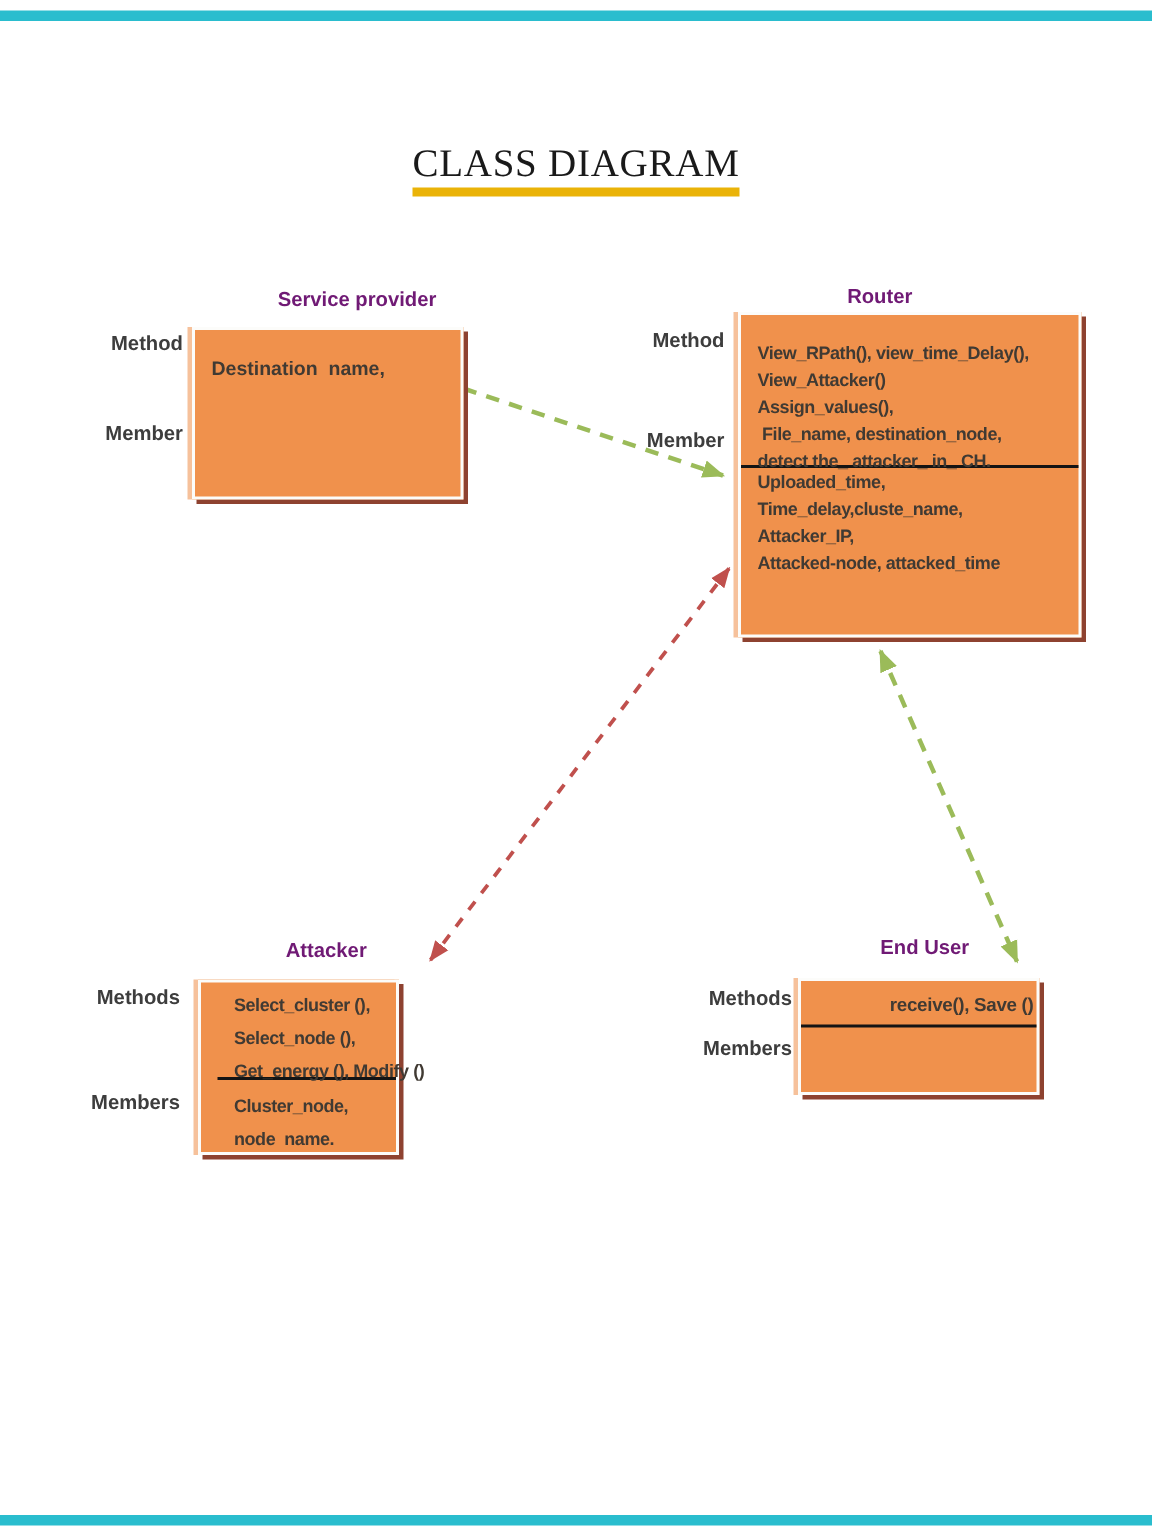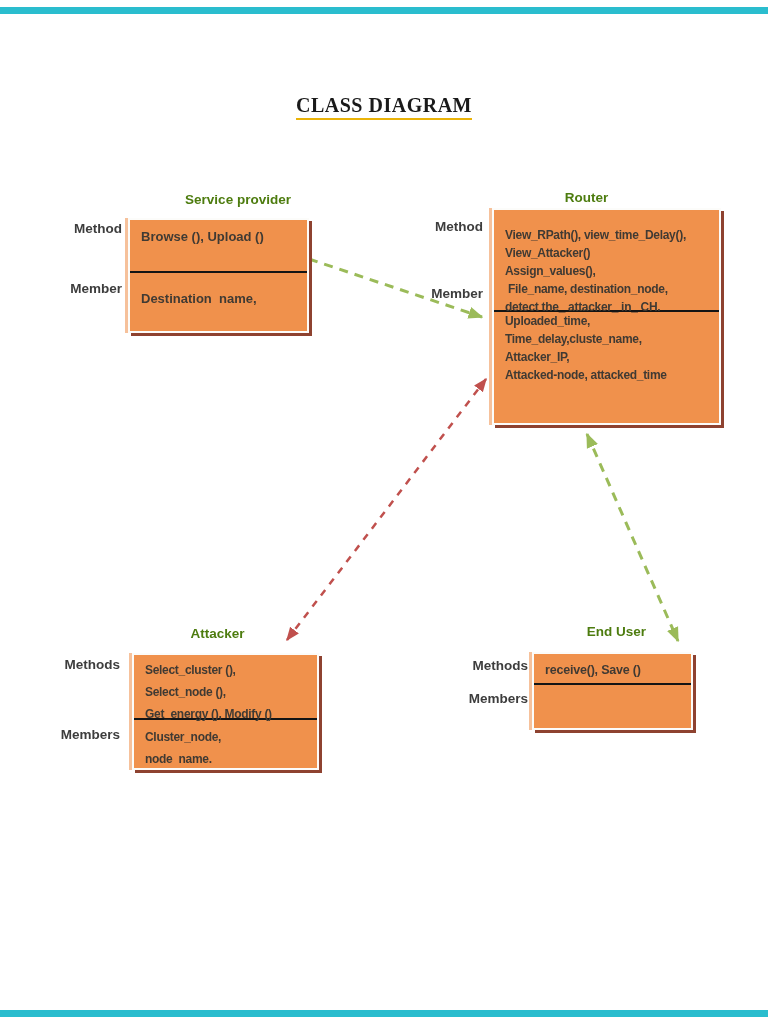--- a/index.html
+++ b/index.html
@@ -8,28 +8,28 @@
     font-family:"Liberation Sans",sans-serif;overflow:hidden;
   }
   .page-edge{position:absolute;left:0;width:768px;height:7px;}
   #edge-top{top:7px;}
   #edge-bottom{top:1010px;}
 
   .main-title{
     position:absolute;top:94px;left:0;width:768px;text-align:center;
   }
   .main-title span{
-    font-family:"Liberation Serif",serif;font-weight:bold;font-size:20px;
-    letter-spacing:.5px;color:#1a1a1a;border-bottom:2px solid #eab308;
+    font-family:"Liberation Serif",serif;font-weight:normal;font-size:26px;
+    letter-spacing:.5px;color:#1a1a1a;border-bottom:6px solid #eab308;
     padding-bottom:1px;display:inline-block;
   }
 
   .class-title{
     position:absolute;text-align:center;font-weight:bold;font-size:13.5px;
-    color:#4d7c0f;white-space:pre;
+    color:#701a75;white-space:pre;
   }
   .side-label{
     position:absolute;text-align:right;font-weight:bold;font-size:13.5px;
     color:#3d3d3d;width:82px;white-space:pre;
   }
   .class-box{
     position:absolute;background:#F0914C;border:2px solid #fcfcfa;
     box-shadow:3px 3px 0 #8E4230,-3px 0 0 #F6C19B;
     display:flex;flex-direction:column;box-sizing:border-box;
   }
@@ -43,29 +43,29 @@
   #box-sp{left:128px;top:218px;width:181px;height:115px;}
   #box-sp .methods{height:53px;padding-top:7px;}
   #box-sp .members{padding-top:16px;}
   #box-sp .line{font-size:13px;line-height:20px;}
 
   #box-router{left:492px;top:208px;width:229px;height:217px;}
   #box-router .methods{height:102px;padding-top:16px;}
   #box-router .members{padding-top:0;}
   #box-router .line{font-size:12px;line-height:18px;letter-spacing:-0.3px;}
 
-  #box-attacker{left:132px;top:653px;width:187px;height:117px;}
+  #box-attacker{left:132px;top:653px;width:134px;height:117px;padding-left:11px;}
   #box-attacker .methods{height:65px;padding-top:4px;}
   #box-attacker .members{padding-top:6px;}
   #box-attacker .line{font-size:12px;line-height:22px;letter-spacing:-0.3px;}
 
   #box-enduser{left:532px;top:652px;width:161px;height:78px;}
   #box-enduser .methods{height:31px;padding-top:6px;}
   #box-enduser .members{padding-top:6px;}
-  #box-enduser .line{font-size:12.5px;line-height:20px;letter-spacing:-0.2px;}
+  #box-enduser .line{font-size:12.5px;line-height:20px;letter-spacing:-0.2px;text-align:right;}
 
   #connector-layer{position:absolute;left:0;top:0;pointer-events:none;}
 </style>
 </head>
 <body>
 
 <div class="page-edge" id="edge-top" style="background: rgb(42, 189, 206);"></div>
 <div class="page-edge" id="edge-bottom" style="background: rgb(42, 189, 206);"></div>
 
 <div class="main-title">
@@ -83,23 +83,20 @@
   </defs>
   <line x1="309" y1="259" x2="482" y2="317" stroke="#9BBB59" stroke-width="3" stroke-dasharray="9 7" marker-end="url(#arrow-green)"></line>
   <line x1="287" y1="640" x2="486" y2="379" stroke="#C0504D" stroke-width="2.5" stroke-dasharray="7 7" marker-start="url(#arrow-red)" marker-end="url(#arrow-red)"></line>
   <line x1="587" y1="434" x2="678" y2="641" stroke="#9BBB59" stroke-width="3" stroke-dasharray="9 7" marker-start="url(#arrow-green)" marker-end="url(#arrow-green)"></line>
 </svg>
 
 <div class="class-title" style="left:138px;top:192px;width:200px;">Service provider</div>
 <div class="side-label" style="left:40px;top:221px;">Method</div>
 <div class="side-label" style="left:40px;top:281px;">Member</div>
 <div class="class-box" id="box-sp">
-  <div class="sec methods">
-    <span class="line">Browse (), Upload ()</span>
-  </div>
   <div class="sec members">
     <span class="line">Destination  name,</span>
   </div>
 </div>
 
 <div class="class-title" style="left:472px;top:190px;width:229px;">Router</div>
 <div class="side-label" style="left:401px;top:219px;">Method</div>
 <div class="side-label" style="left:401px;top:286px;">Member</div>
 <div class="class-box" id="box-router">
   <div class="sec methods">

